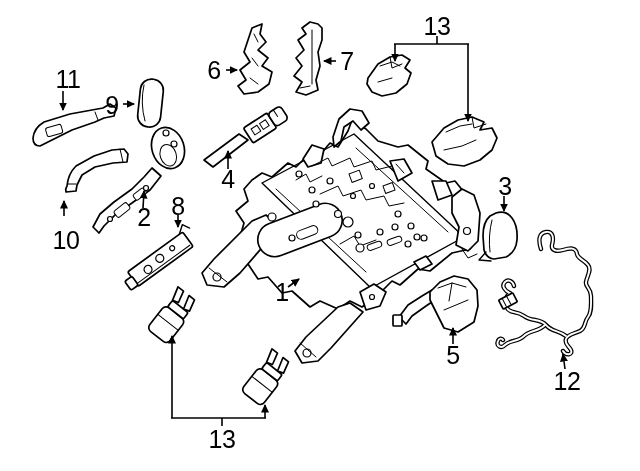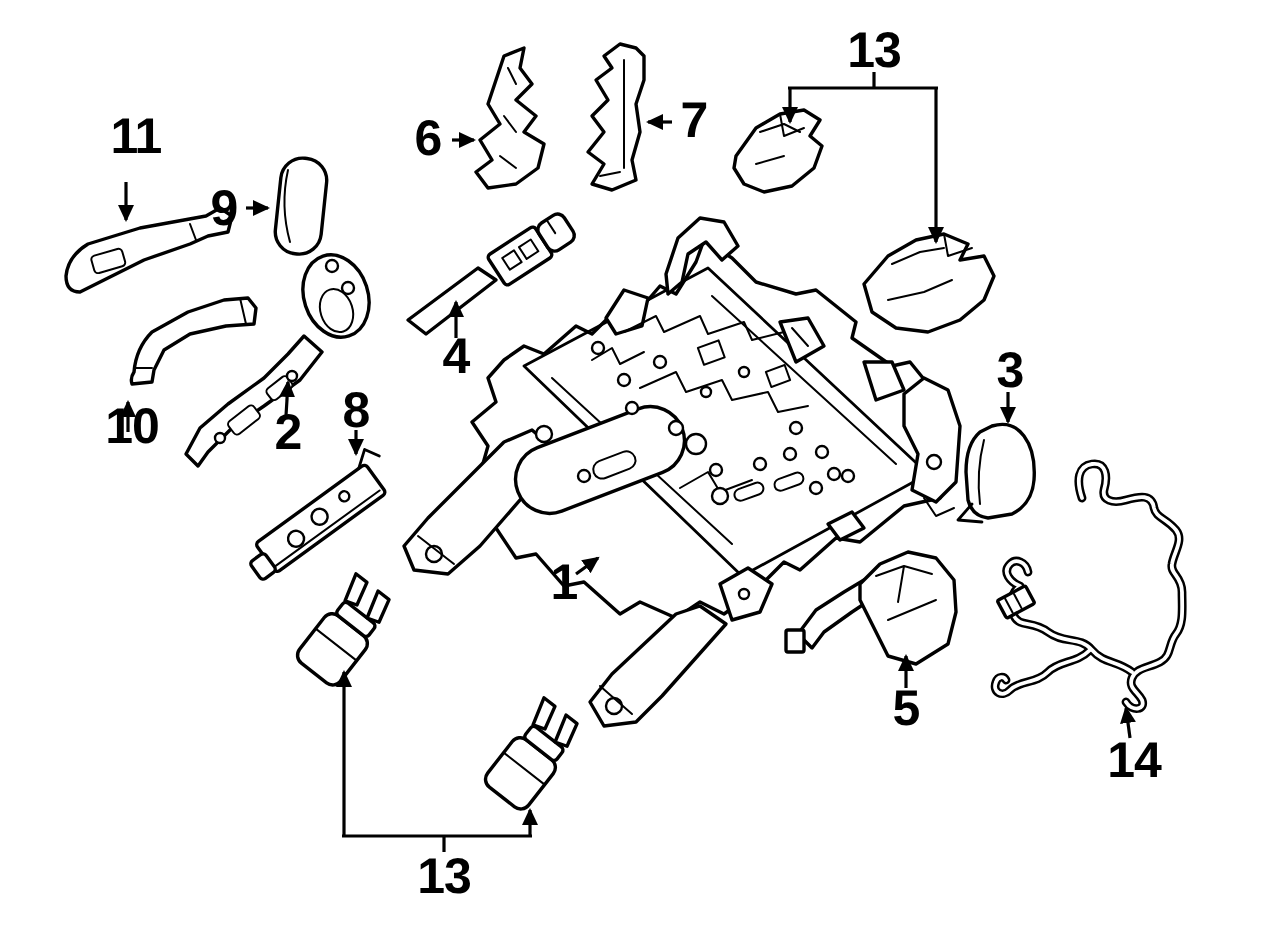--- a/index.html
+++ b/index.html
@@ -1,20 +1,20 @@
 <!DOCTYPE html>
 <html><head>
 <meta charset="utf-8">
 <style>
   html,body{margin:0;padding:0;background:#ffffff;}
   .stage{position:relative;width:640px;height:471px;background:#ffffff;overflow:hidden;
          font-family:"Liberation Sans",sans-serif;}
   .stage svg{position:absolute;left:0;top:0;}
   .callout{position:absolute;transform:translate(-50%,-50%);color:#000;
-           font-size:25px;font-weight:700;line-height:1;letter-spacing:-0.5px;
+           font-size:25px;font-weight:400;line-height:1;letter-spacing:-0.5px;
            user-select:none;white-space:nowrap;}
   
   .pt{fill:#fff;stroke:#000;stroke-width:1.7;stroke-linejoin:round;stroke-linecap:round;}
   .ln{fill:none;stroke:#000;stroke-width:1.4;stroke-linejoin:round;stroke-linecap:round;}
   .tn{stroke-width:1;}
   .hl{fill:#fff;stroke:#000;stroke-width:1.2;}
   .ar{fill:none;stroke:#000;stroke-width:1.6;stroke-linecap:butt;}
   .wire{fill:none;stroke:#000;stroke-width:4.4;stroke-linecap:round;stroke-linejoin:round;}
   .wirein{fill:none;stroke:#fff;stroke-width:1.9;stroke-linecap:round;stroke-linejoin:round;}
 </style>
@@ -261,19 +261,19 @@
 
 <div class="callout" style="left:282px;top:292px">1</div>
 <div class="callout" style="left:144px;top:217px">2</div>
 <div class="callout" style="left:505px;top:186px">3</div>
 <div class="callout" style="left:228px;top:179px">4</div>
 <div class="callout" style="left:453px;top:355px">5</div>
 <div class="callout" style="left:214px;top:70px">6</div>
 <div class="callout" style="left:347px;top:61px">7</div>
 <div class="callout" style="left:178px;top:206px">8</div>
 <div class="callout" style="left:112px;top:105px">9</div>
-<div class="callout" style="left:66px;top:214px">10</div>
-<div class="callout" style="left:68px;top:69px">11</div>
+<div class="callout" style="left:66px;top:240px">10</div>
+<div class="callout" style="left:68px;top:79px">11</div>
 <div class="callout" style="left:222px;top:439px">13</div>
 <div class="callout" style="left:437px;top:26px">13</div>
-<div class="callout" style="left:567px;top:381px">14</div>
+<div class="callout" style="left:567px;top:381px">12</div>
 
 </div>
 
 </body></html>

